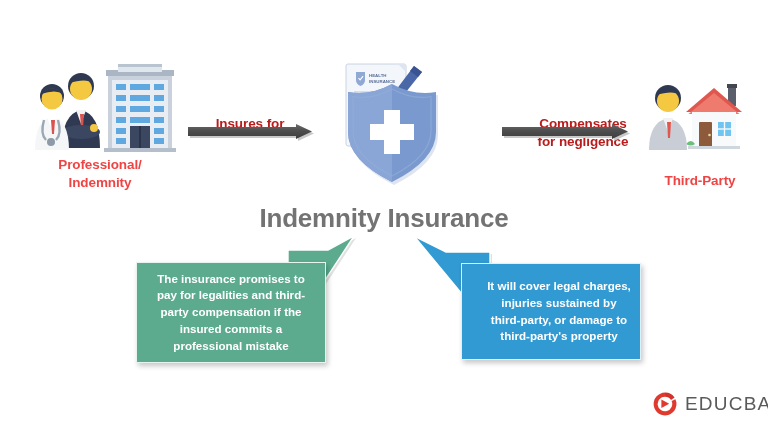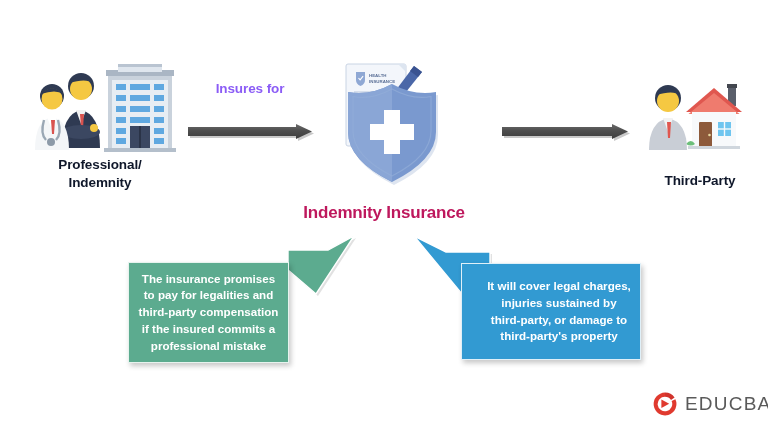--- a/index.html
+++ b/index.html
@@ -12,49 +12,50 @@
   }
   .stage{position:absolute;inset:0;}
 
   
   .node{position:absolute;}
 
   
   .node-label{
     position:absolute;
     text-align:center;
-    color:#0f172a;
+    color:#ef4444;
     font-weight:bold;
     font-size:13.5px;
     line-height:1.35;
     letter-spacing:-0.1px;
   }
 
   
   .arrow-label{
     position:absolute;
     text-align:center;
-    color:#8b5cf6;
+    color:#b91c1c;
     font-weight:bold;
     font-size:13.5px;
     line-height:1.32;
     letter-spacing:-0.1px;
+    margin-top:35px;
   }
 
   
   .arrow{position:absolute;}
 
   
   .center-title{
     position:absolute;
     width:100%;
     text-align:center;
-    color:#be185d;
-    font-weight:bold;
-    font-size:17px;
+    color:#737373;
+    font-weight:bold;
+    font-size:26px;
     letter-spacing:-0.2px;
   }
 
   
   .callout{
     position:absolute;
     box-sizing:border-box;
     display:flex;
     align-items:center;
     justify-content:center;
@@ -206,20 +207,24 @@
         <path d="M56 26 Q78 38 100 34 L100 74 Q100 102 56 124 Q12 102 12 74 L12 34 Q34 38 56 26 Z" transform="translate(2,3)" fill="#c3cfe4" opacity=".55"></path>
         <path d="M56 26 Q78 38 100 34 L100 74 Q100 102 56 124 Q12 102 12 74 L12 34 Q34 38 56 26 Z" fill="#7a99cf"></path>
         <path d="M56 26 Q34 38 12 34 L12 74 Q12 102 56 124 Z" fill="#8aa6d6"></path>
         <path d="M56 31 Q76 42 95 38.5 L95 73 Q95 98 56 118 Q17 98 17 73 L17 38.5 Q36 42 56 31 Z" fill="none" stroke="#93aed9" stroke-width="1.2" opacity=".7"></path>
         <path d="M48 52 L64 52 L64 66 L78 66 L78 82 L64 82 L64 96 L48 96 L48 82 L34 82 L34 66 L48 66 Z" fill="#ffffff"></path>
       </g>
     </svg>
   </div>
   <div class="center-title" style="left:0;top:203px;">Indemnity Insurance</div>
 
+  <div class="arrow-label" style="left:503px;top:80px;width:160px;">
+    <div>Compensates</div>
+    <div>for negligence</div>
+  </div>
   <svg class="arrow" style="left:500px;top:122px;" width="132" height="24" viewBox="0 0 132 24">
     <defs>
       <linearGradient id="agR" x1="0" y1="0" x2="0" y2="1">
         <stop offset="0%" stop-color="#6a6a6a"></stop>
         <stop offset="45%" stop-color="#4e4e4e"></stop>
         <stop offset="100%" stop-color="#3d3d3d"></stop>
       </linearGradient>
     </defs>
     <g transform="translate(2,2)">
       <path d="M0 3 L110 3 L110 0 L126 7.5 L110 15 L110 12 L0 12 Z" fill="#c9c9c9" transform="translate(2,2)"></path>
@@ -260,21 +265,21 @@
   <svg class="tail" style="left:280px;top:236px;" width="110" height="60" viewBox="0 0 110 60">
     <path d="M74 0 L36 58 L8 34 L8 14 L48 14 Z" transform="translate(2,2)" fill="#c8c8c8" opacity=".55"></path>
     <path d="M74 0 L36 58 L8 34 L8 14 L48 14 Z" fill="#5cab8f" stroke="#ffffff" stroke-width="1.4"></path>
   </svg>
 
   <svg class="tail" style="left:392px;top:236px;" width="110" height="60" viewBox="0 0 110 60">
     <path d="M22 0 L70 58 L98 34 L98 16 L54 16 Z" transform="translate(2,2)" fill="#c8c8c8" opacity=".55"></path>
     <path d="M22 0 L70 58 L98 34 L98 16 L54 16 Z" fill="#329ad2" stroke="#ffffff" stroke-width="1.4"></path>
   </svg>
 
-  <div class="callout green" style="left:128px;top:262px;width:161px;height:101px;">
+  <div class="callout green" style="left:136px;top:262px;width:190px;height:101px;">
     <span>The insurance promises to pay for legalities and third-party compensation if the insured commits a professional mistake</span>
   </div>
 
   <div class="callout blue" style="left:461px;top:263px;width:180px;height:97px;padding-left:25px;">
     <span>It will cover legal charges, injuries sustained by third-party, or damage to third-party's property</span>
   </div>
 
   <div class="logo" style="left:652px;top:391px;">
     <svg width="26" height="26" viewBox="0 0 26 26">
       <path d="M13 1.6 A11.4 11.4 0 1 0 23.4 8.2 L19.6 10 A7.3 7.3 0 1 1 13 5.7 Z" fill="#e03a2f"></path>

